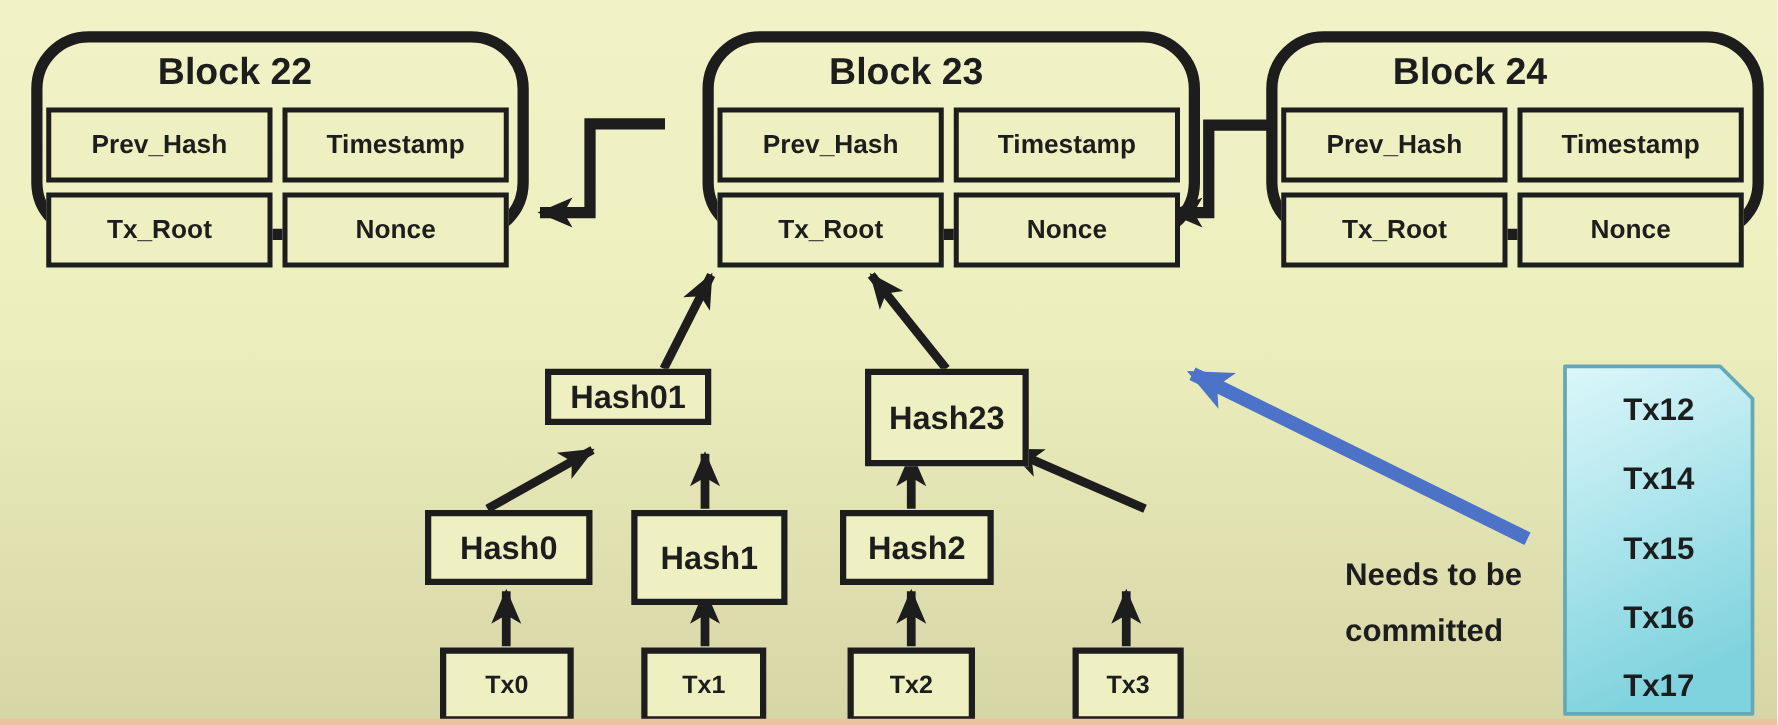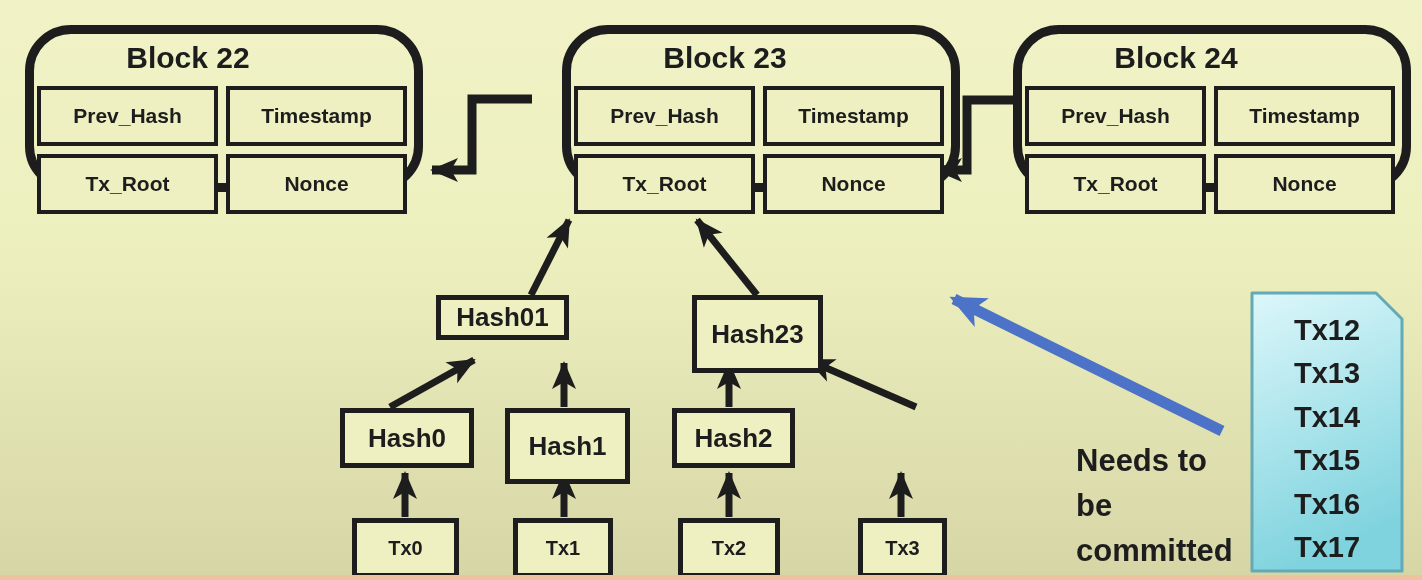--- a/index.html
+++ b/index.html
@@ -46,28 +46,28 @@
   .node-box{
     position:absolute;border:5px solid var(--ink);background:var(--box-fill);
     display:flex;align-items:center;justify-content:center;
     font-size:26px;font-weight:700;
   }
   .tx-box{font-size:20px;}
 
   
   .needs-text{
     position:absolute;left:1076px;top:438px;width:172px;
-    font-size:31px;line-height:45px;font-weight:700;
+    font-size:25px;line-height:45px;font-weight:700;
   }
   .note-items{
     position:absolute;left:1252px;top:311px;width:150px;height:256px;
     display:flex;flex-direction:column;justify-content:space-between;
     padding:5px 0;
   }
-  .note-item{text-align:center;font-size:29px;font-weight:700;line-height:1;}
+  .note-item{text-align:center;font-size:25px;font-weight:700;line-height:1;}
 
   .footer-strip{position:absolute;left:0;bottom:0;width:100%;height:5px;background:var(--footer-strip);}
 </style>
 </head>
 <body>
 
 <div class="stage">
 
   <svg class="diagram" viewBox="0 0 1422 580" xmlns="http://www.w3.org/2000/svg">
     <defs>
@@ -145,21 +145,20 @@
 
     <div class="node-box tx-box" style="left:352px;top:518px;width:107px;height:60px;">Tx0</div>
     <div class="node-box tx-box" style="left:513px;top:518px;width:100px;height:60px;">Tx1</div>
     <div class="node-box tx-box" style="left:678px;top:518px;width:102px;height:60px;">Tx2</div>
     <div class="node-box tx-box" style="left:858px;top:518px;width:89px;height:60px;">Tx3</div>
 
     <div class="needs-text">Needs to be committed</div>
 
     <div class="note-items">
       <div class="note-item">Tx12</div>
-      <div class="note-item">Tx13</div>
       <div class="note-item">Tx14</div>
       <div class="note-item">Tx15</div>
       <div class="note-item">Tx16</div>
       <div class="note-item">Tx17</div>
     </div>
 
     <div class="footer-strip"></div>
   </div>
 </div>
 

